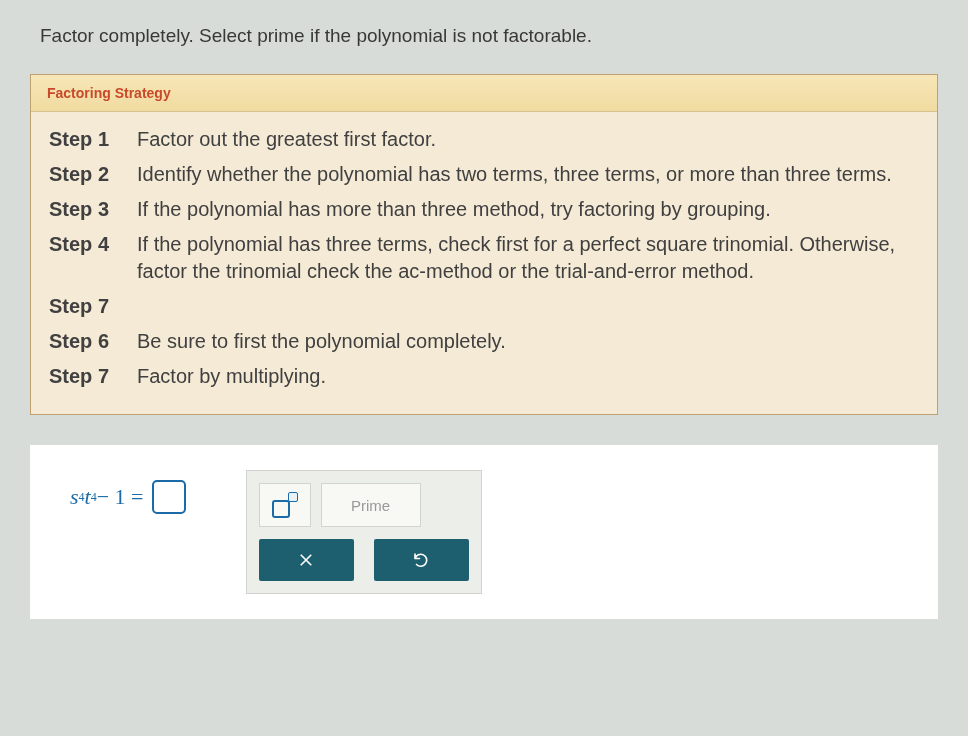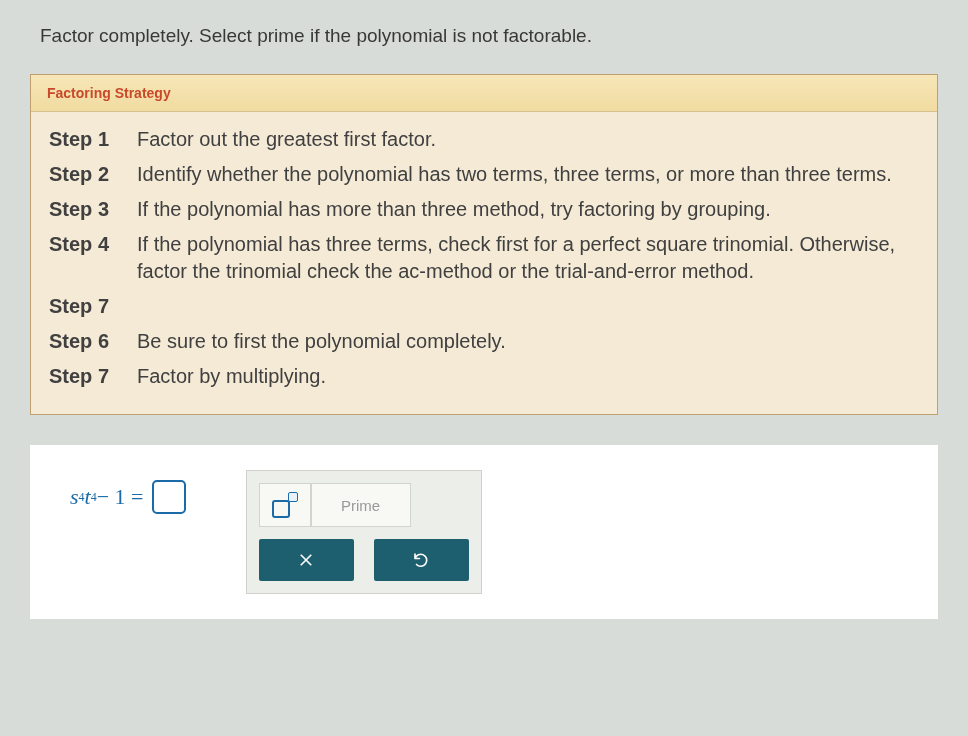--- a/index.html
+++ b/index.html
@@ -84,21 +84,21 @@
       vertical-align: middle;
     }
     .controls {
       background: #eceee9;
       border: 1px solid #cfd2cc;
       padding: 12px;
       display: inline-block;
     }
     .controls-row {
       display: flex;
-      gap: 0;
+      gap: 10px;
       margin-bottom: 12px;
     }
     .tool-btn {
       background: #f8f8f5;
       border: 1px solid #d2d4ce;
       min-width: 52px;
       height: 44px;
       display: flex;
       align-items: center;
       justify-content: center;

